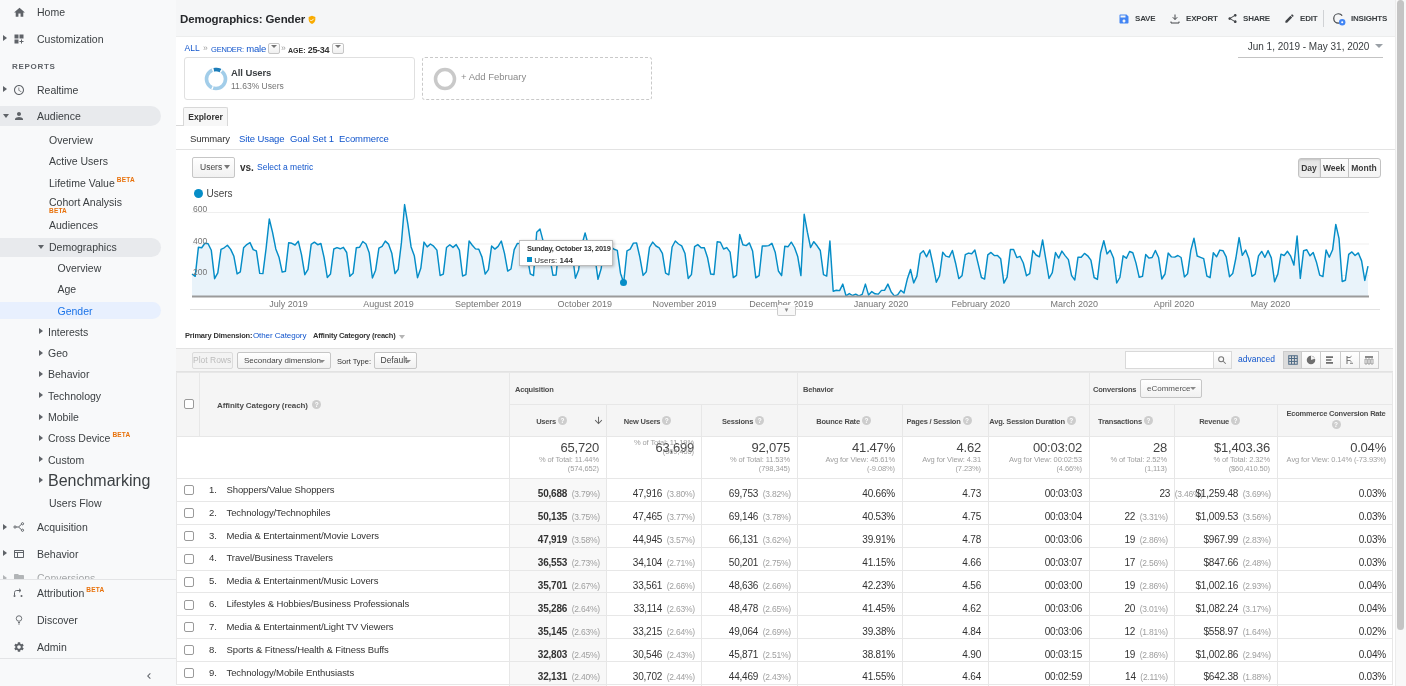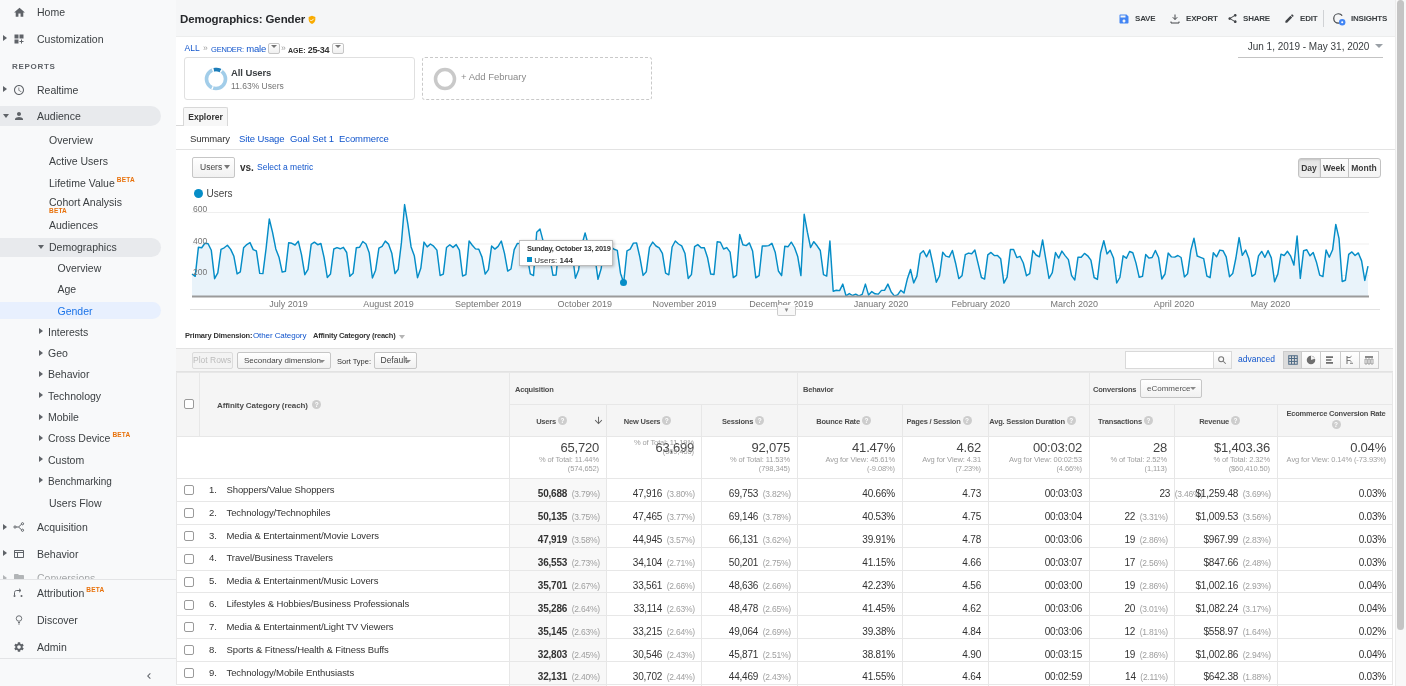--- a/index.html
+++ b/index.html
@@ -128,21 +128,21 @@
 <div class="sbitem" style="top:427.8px">
         <div class="arrow-r" style="left:38.5px;top:7px"></div>
         <span class="txt" style="left:48px;color:#3c4043;font-size:10.5px">Cross Device<sup class="beta" style="position:relative;top:-1px">&nbsp;BETA</sup></span>
       </div>
 <div class="sbitem" style="top:449.1px">
         <div class="arrow-r" style="left:38.5px;top:7px"></div>
         <span class="txt" style="left:48px;color:#3c4043;font-size:10.5px">Custom</span>
       </div>
 <div class="sbitem" style="top:470.4px">
         <div class="arrow-r" style="left:38.5px;top:7px"></div>
-        <span class="txt" style="left:48px;color:#3c4043;font-size:10px">Benchmarking</span>
+        <span class="txt" style="left:48px;color:#3c4043;font-size:16px">Benchmarking</span>
       </div>
 <div class="sbitem" style="top:492.1px">
         <span class="txt" style="left:49px;color:#3c4043;font-size:10.5px">Users Flow</span>
       </div>
 <div class="sbitem" style="top:516.9px">
         <div class="arrow-r" style="left:3px;top:7px"></div>
         <svg class="icon12" style="left:13px;top:4.5px" width="12" height="12" viewBox="0 0 24 24" fill="none" stroke="#5f6368" stroke-width="2">
           <circle cx="4" cy="12" r="2.2"></circle>
           <circle cx="19" cy="5.5" r="2.2"></circle>
           <circle cx="19" cy="18.5" r="2.2"></circle>

